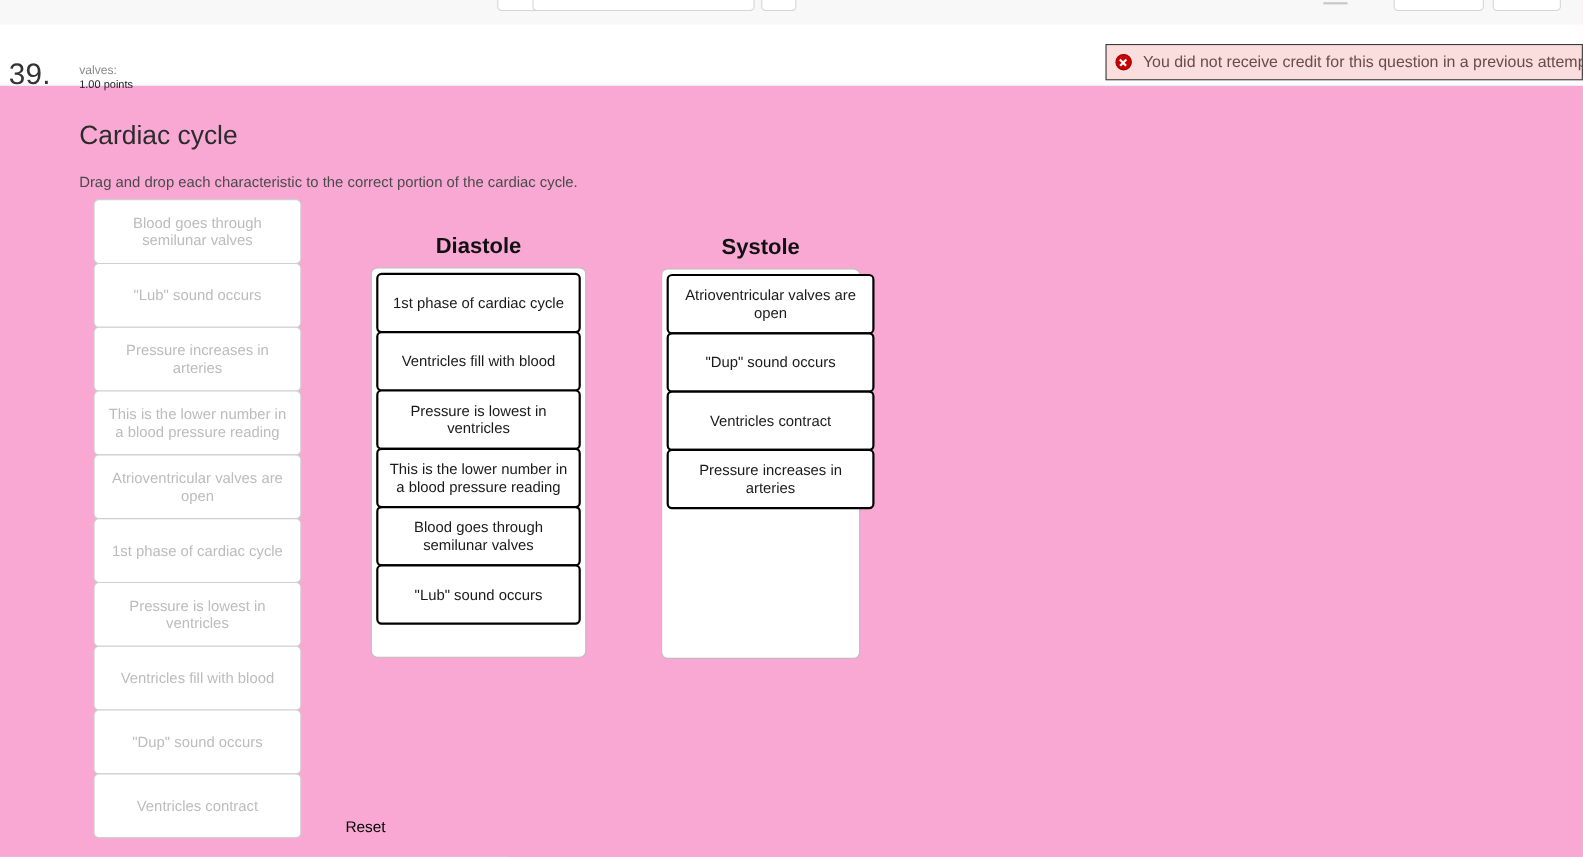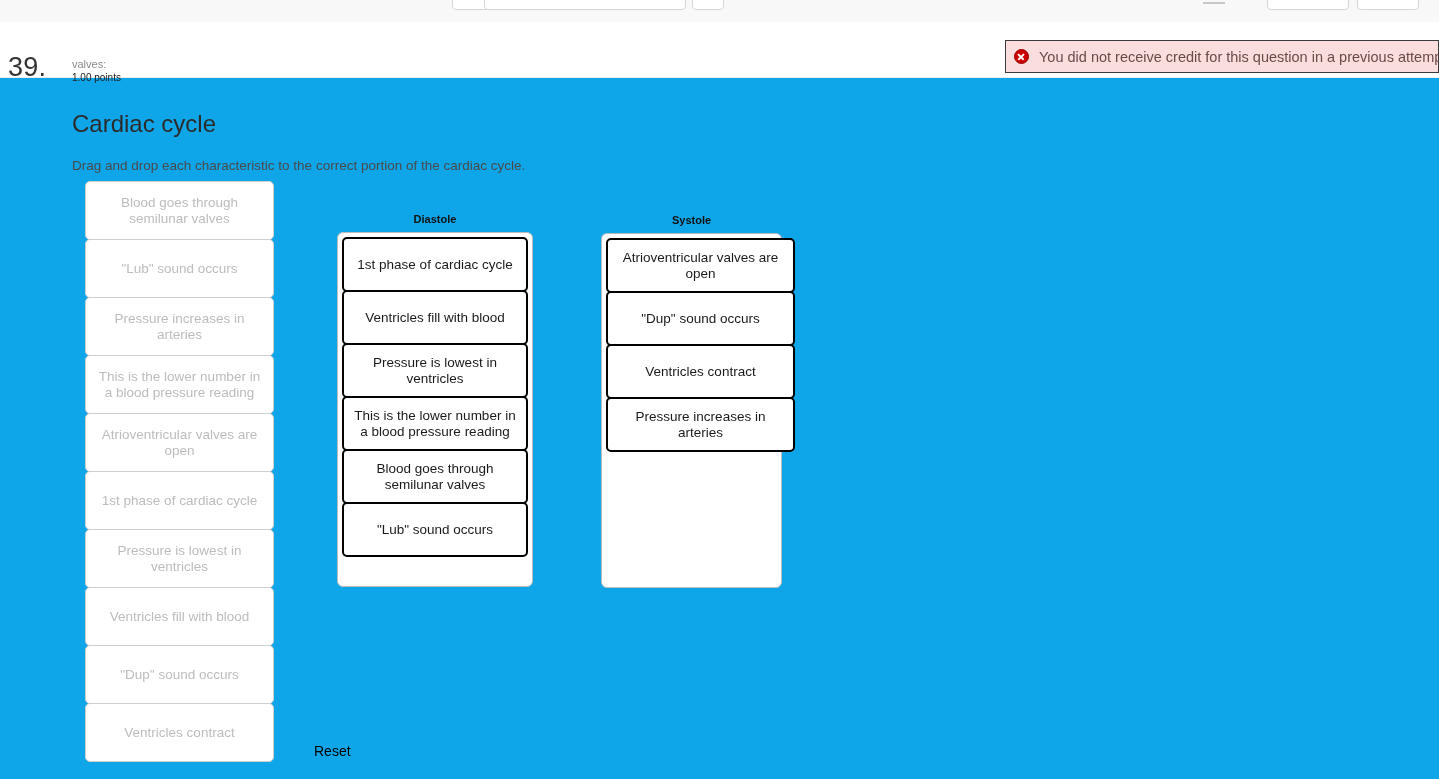--- a/index.html
+++ b/index.html
@@ -7,21 +7,21 @@
     padding: 0;
     background: #ffffff;
     font-family: "Liberation Sans", sans-serif;
     color: #222222;
   }
   #page {
     position: relative;
     width: 1439px;
     height: 779px;
     overflow: hidden;
-    background: #0ea5e9;
+    background: #f9a8d4;
   }
 
   
   .toolbar-strip {
     position: absolute;
     left: 0; top: 0;
     width: 1439px; height: 22px;
     background: #f8f8f8;
     border-bottom: 1px solid #e4e4e4;
   }
@@ -146,21 +146,21 @@
     text-align: center;
     padding: 4px 8px;
     margin-bottom: -1px;
     cursor: move;
   }
 
   
   .zone-wrap { position: absolute; }
   .zone-title {
     text-align: center;
-    font-size: 11px;
+    font-size: 20px;
     font-weight: bold;
     color: #111111;
     margin-bottom: 7px;
   }
   .zone-box {
     box-sizing: border-box;
     border: 1px solid #bdbdbd;
     border-radius: 6px;
     background: #ffffff;
     padding: 4px;

